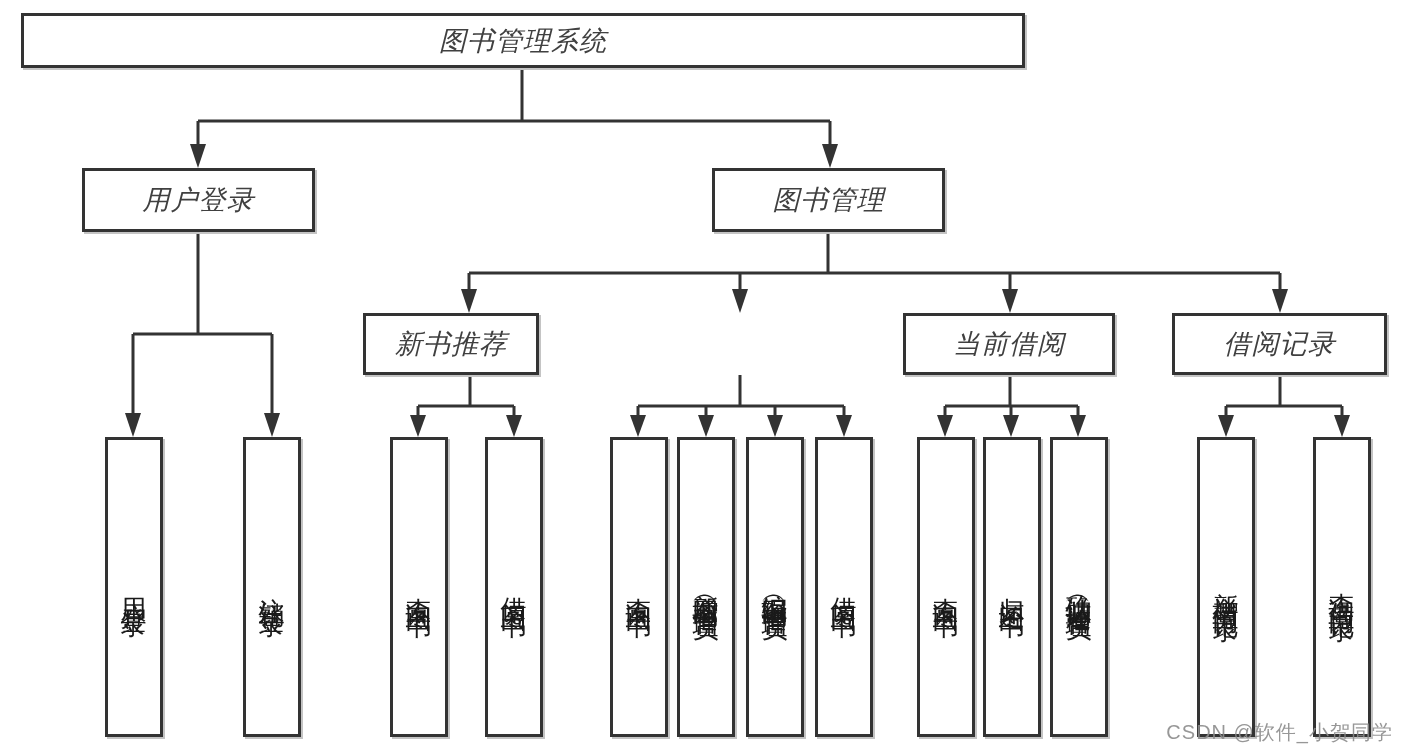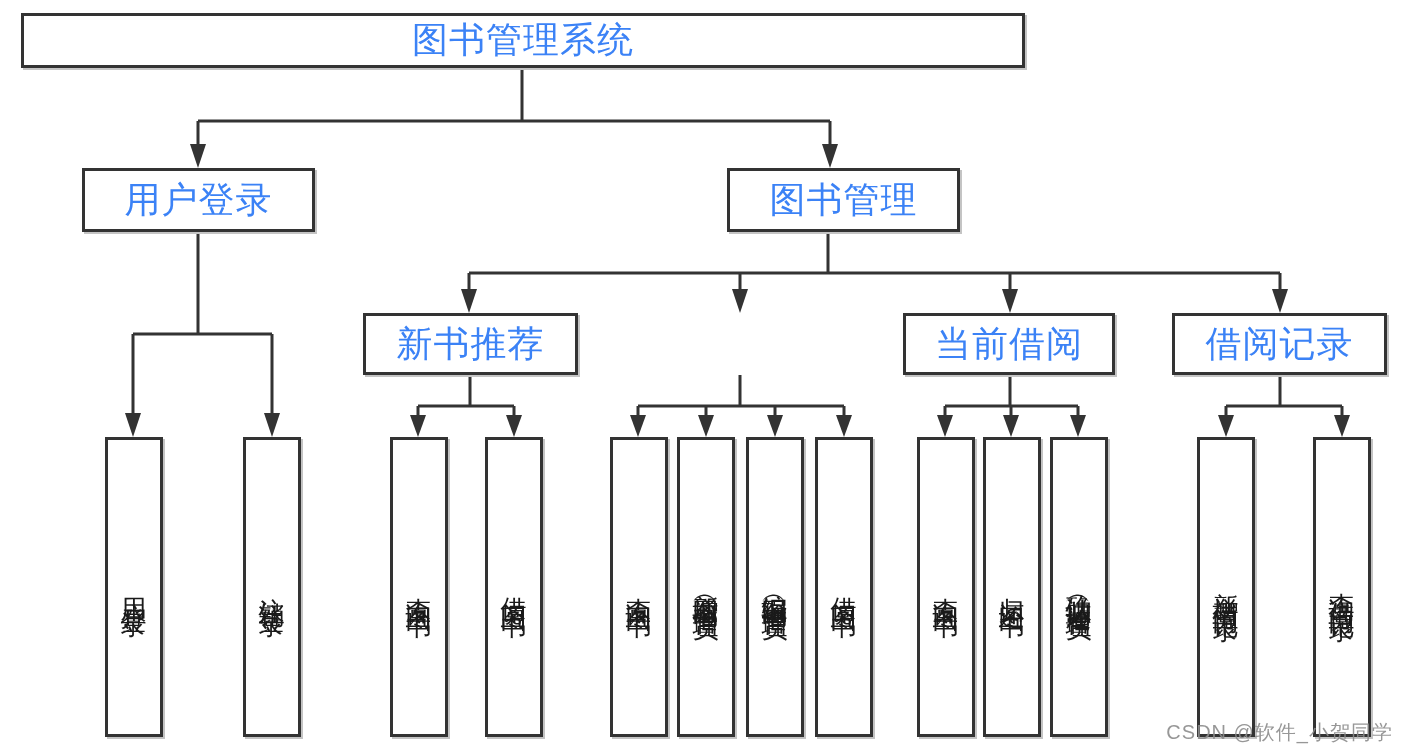--- a/index.html
+++ b/index.html
@@ -22,24 +22,25 @@
     box-sizing: border-box;
     background: #ffffff;
     border: 3px solid #333333;
     box-shadow: 2px 2px 0 #c4c4c4;
     display: flex;
     align-items: center;
     justify-content: center;
     z-index: 1;
   }
   .hlabel {
-    font-size: 36px;
-    color: #3b82f6;
+    font-size: 27px;
+    color: #404040;
     letter-spacing: 1px;
     white-space: nowrap;
+    font-style: italic;
   }
   .vlabel {
     writing-mode: vertical-rl;
     text-orientation: mixed;
     font-size: 26px;
     letter-spacing: 5px;
     color: #1a1a1a;
     line-height: 1;
   }
   .watermark {
@@ -97,25 +98,25 @@
     <polygon class="chead" points="1334,415 1350,415 1342,437"></polygon>
   </svg>
 
   <div class="box" style="left:21px; top:13px; width:1004px; height:55px;">
     <span class="hlabel">图书管理系统</span>
   </div>
 
   <div class="box" style="left:82px; top:168px; width:233px; height:64px;">
     <span class="hlabel">用户登录</span>
   </div>
-  <div class="box" style="left:712px; top:168px; width:233px; height:64px;margin-left:15px;">
+  <div class="box" style="left:712px; top:168px; width:233px; height:64px;">
     <span class="hlabel">图书管理</span>
   </div>
 
-  <div class="box" style="left:363px; top:313px; width:215px; height:62px;text-align:center;">
+  <div class="box" style="left:363px; top:313px; width:176px; height:62px;text-align:center;">
     <span class="hlabel">新书推荐</span>
   </div>
   <div class="box" style="left:903px; top:313px; width:212px; height:62px;">
     <span class="hlabel">当前借阅</span>
   </div>
   <div class="box" style="left:1172px; top:313px; width:215px; height:62px;">
     <span class="hlabel">借阅记录</span>
   </div>
 
   <div class="box" style="left:105px; top:437px; width:58px; height:300px;">

